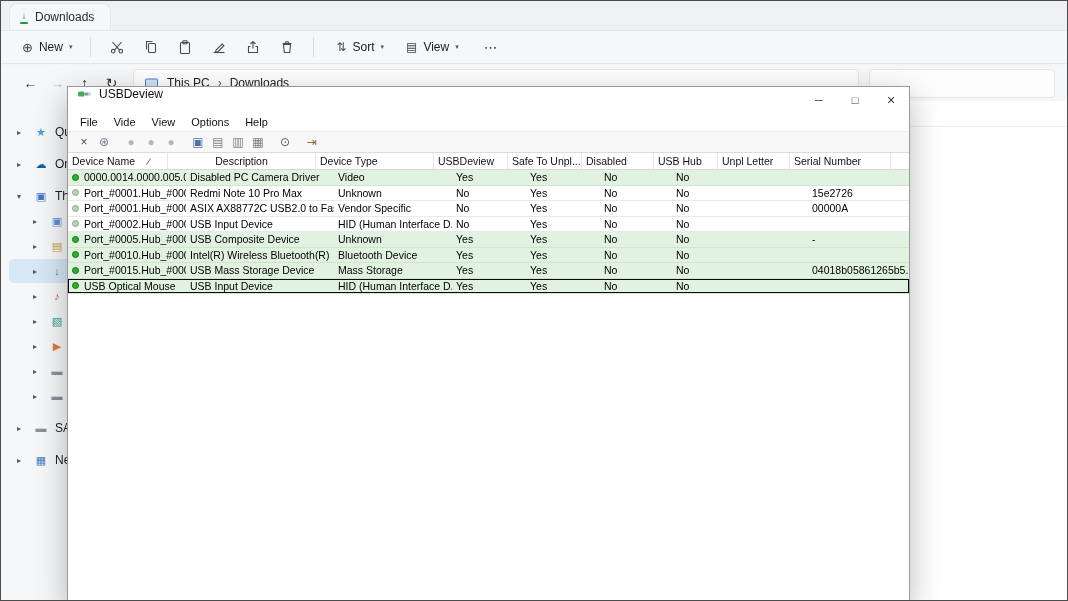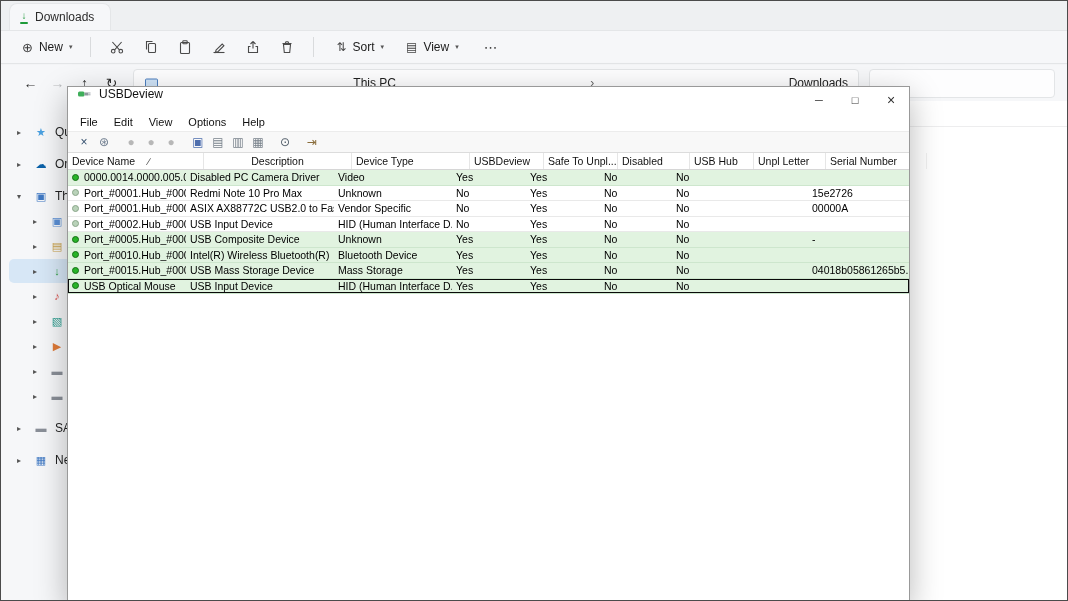--- a/index.html
+++ b/index.html
@@ -21,21 +21,21 @@
   .caret{font-size:7px;color:#555;}
   .vsep{width:1px;height:20px;background:#d9dbdd;margin:0 9px;}
   .icon-btn{width:34px;height:28px;display:flex;align-items:center;justify-content:center;border-radius:5px;}
   .txtbtn{display:flex;align-items:center;gap:6px;padding:5px 9px;font-size:12px;border-radius:5px;margin-left:4px;}
   .glyph{color:#444;font-size:12px;}
   .morebtn{width:30px;height:28px;display:flex;align-items:center;justify-content:center;font-size:14px;color:#444;margin-left:8px;border-radius:5px;}
 
   .navbar{position:absolute;left:0;top:64px;right:0;height:36px;display:flex;align-items:center;padding:0 12px 0 16px;background:#f6f7f9;}
   .navbtn{width:27px;height:27px;display:flex;align-items:center;justify-content:center;font-size:14px;color:#2e2e2e;border-radius:5px;}
   .navbtn.disabled{color:#bcbec0;}
-  .addr{flex:1;height:29px;background:#fdfdfe;border:1px solid #e3e5e7;border-radius:4px;display:flex;align-items:center;gap:8px;padding:0 10px;margin:0 10px 0 8px;font-size:12px;color:#222;justify-content:space-between;}
+  .addr{flex:1;height:29px;background:#fdfdfe;border:1px solid #e3e5e7;border-radius:4px;display:flex;align-items:center;gap:8px;padding:0 10px;margin:0 10px 0 8px;font-size:12px;color:#222;}
   .bc-sep{color:#666;font-size:12px;}
   .searchbox{width:186px;height:29px;background:#fdfdfe;border:1px solid #e3e5e7;border-radius:4px;}
 
   .sidebar{position:absolute;left:0;top:100px;bottom:0;width:180px;background:#f6f7f9;padding-top:19px;overflow:hidden;}
   .sb-item{height:24px;display:flex;align-items:center;gap:7px;margin:1px 8px 0 8px;padding-left:8px;border-radius:5px;font-size:12px;color:#1f1f1f;white-space:nowrap;}
   .sb-item.root{margin-top:8px;}
   .sidebar > .sb-item:first-child{margin-top:0;}
   .sb-item.child{padding-left:24px;}
   .sb-item.selected{background:#d7e7f6;}
   .sb-chev{width:10px;font-size:8px;color:#555;flex:0 0 auto;}
@@ -261,40 +261,40 @@
         </svg>
       <span>USBDeview</span>
       <div class="usb-controls">
         <span class="usb-ctl">─</span>
         <span class="usb-ctl">□</span>
         <span class="usb-ctl close">×</span>
       </div>
     </div>
     <div class="usb-menubar" id="usb-menubar">
         <span class="usb-menu-item">File</span>
-        <span class="usb-menu-item">Edit</span>
+        <span class="usb-menu-item">Vide</span>
         <span class="usb-menu-item">View</span>
         <span class="usb-menu-item">Options</span>
         <span class="usb-menu-item">Help</span>
       </div>
     <div class="usb-toolbar" id="usb-toolbar">
         <span class="usb-tool" style="color: rgb(53, 80, 110);">×</span>
         <span class="usb-tool" style="color: rgb(107, 122, 140);">⊛</span>
         <span class="usb-tool gap" style="color: rgb(183, 183, 183);">●</span>
         <span class="usb-tool" style="color: rgb(183, 183, 183);">●</span>
         <span class="usb-tool" style="color: rgb(183, 183, 183);">●</span>
         <span class="usb-tool gap" style="color: rgb(79, 111, 174);">▣</span>
         <span class="usb-tool" style="color: rgb(119, 128, 138);">▤</span>
         <span class="usb-tool" style="color: rgb(119, 128, 138);">▥</span>
         <span class="usb-tool" style="color: rgb(119, 128, 138);">▦</span>
         <span class="usb-tool gap" style="color: rgb(78, 90, 102);">⊙</span>
         <span class="usb-tool gap" style="color: rgb(138, 109, 59);">⇥</span>
       </div>
     <div class="lv-header" id="lv-header">
-        <div class="lv-hcell" style="width: 136px;">
+        <div class="lv-hcell" style="width: 100px;">
           <span>Device Name</span>
           <span class="sortmark">∕</span>
         </div>
         <div class="lv-hcell" style="width: 148px; justify-content: center;">
           <span>Description</span>
         </div>
         <div class="lv-hcell" style="width: 118px;">
           <span>Device Type</span>
         </div>
         <div class="lv-hcell" style="width: 74px;">

